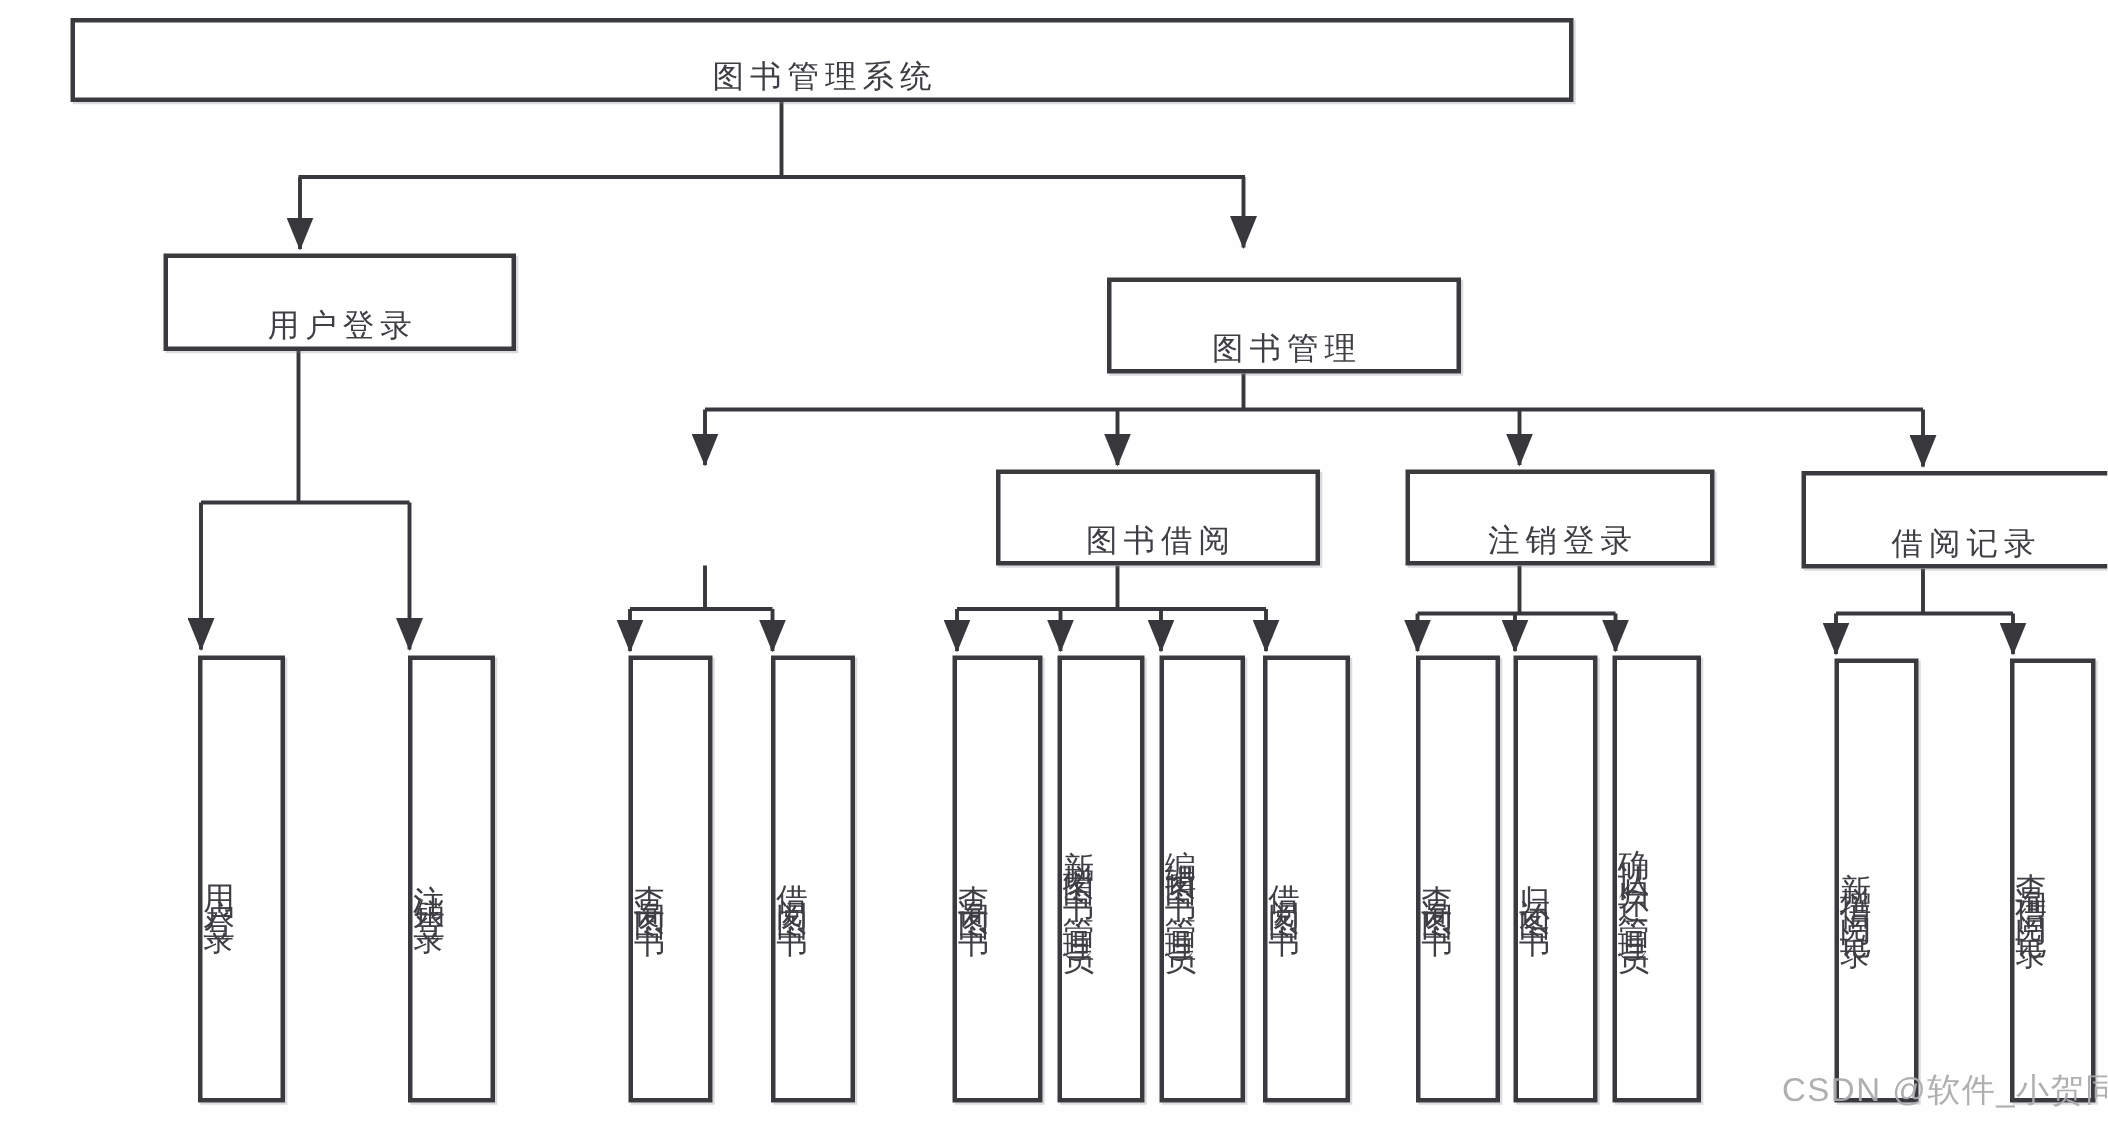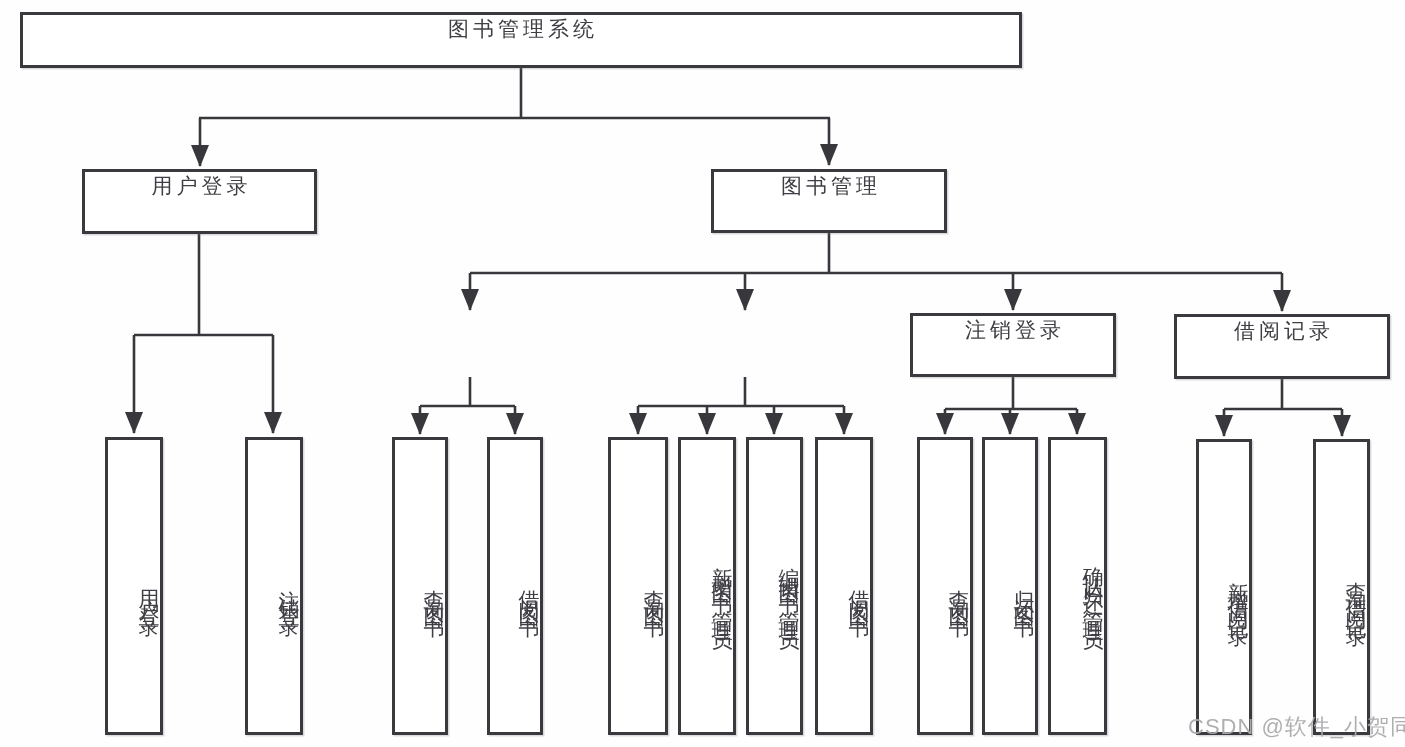--- a/index.html
+++ b/index.html
@@ -10,23 +10,24 @@
     font-family:"Liberation Sans","DejaVu Sans",sans-serif;
     overflow:hidden;
   }
   #wires{position:absolute;left:0;top:0;z-index:1;}
   .box{
     position:absolute;
     box-sizing:border-box;
     background:#ffffff;
     border:3px solid #3a3a3e;
     box-shadow:1.5px 1.5px 0 rgba(130,130,135,.28);
-    display:flex;align-items:flex-start;justify-content:center;
+    display:flex;align-items:flex-end;justify-content:center;
     color:#3e3e44;
     z-index:2;
+    margin-left:27px;
   }
   .hbox{
     font-size:21px;
     letter-spacing:4px;
     text-indent:4px;
     white-space:nowrap;
   }
   .vbox{
     writing-mode:vertical-rl;
     text-orientation:mixed;
@@ -99,24 +100,27 @@
     </g>
   </svg>
 
   <div class="box hbox" style="left:20px;top:12px;width:1002px;height:56px">
     <span>图书管理系统</span>
   </div>
 
   <div class="box hbox" style="left:82px;top:169px;width:235px;height:65px">
     <span>用户登录</span>
   </div>
-  <div class="box hbox" style="left:711px;top:169px;width:236px;height:64px">
+  <div class="box hbox" style="left:711px;top:185px;width:236px;height:64px">
     <span>图书管理</span>
   </div>
 
+  <div class="box hbox" style="left:637px;top:313px;width:216px;height:64px">
+    <span>图书借阅</span>
+  </div>
   <div class="box hbox" style="left:910px;top:313px;width:206px;height:64px">
     <span>注销登录</span>
   </div>
   <div class="box hbox" style="left:1174px;top:314px;width:216px;height:65px">
     <span>借阅记录</span>
   </div>
 
   <div class="box vbox" style="left:105px;top:437px;width:58px;height:298px">
     <span>用户登录</span>
   </div>

